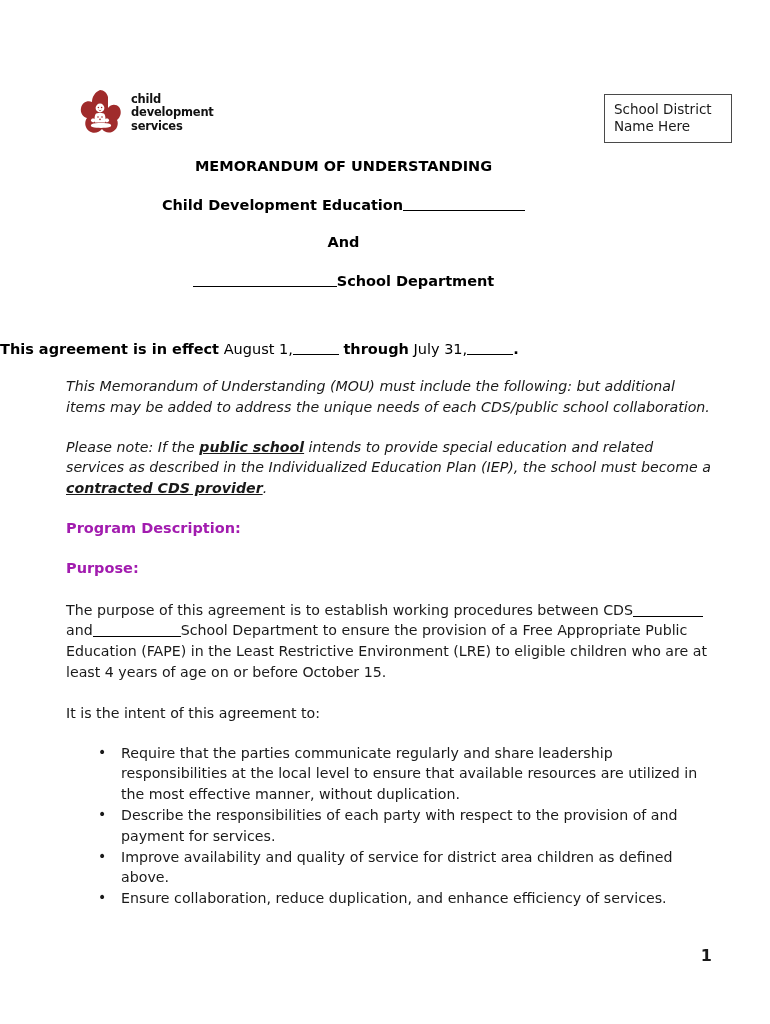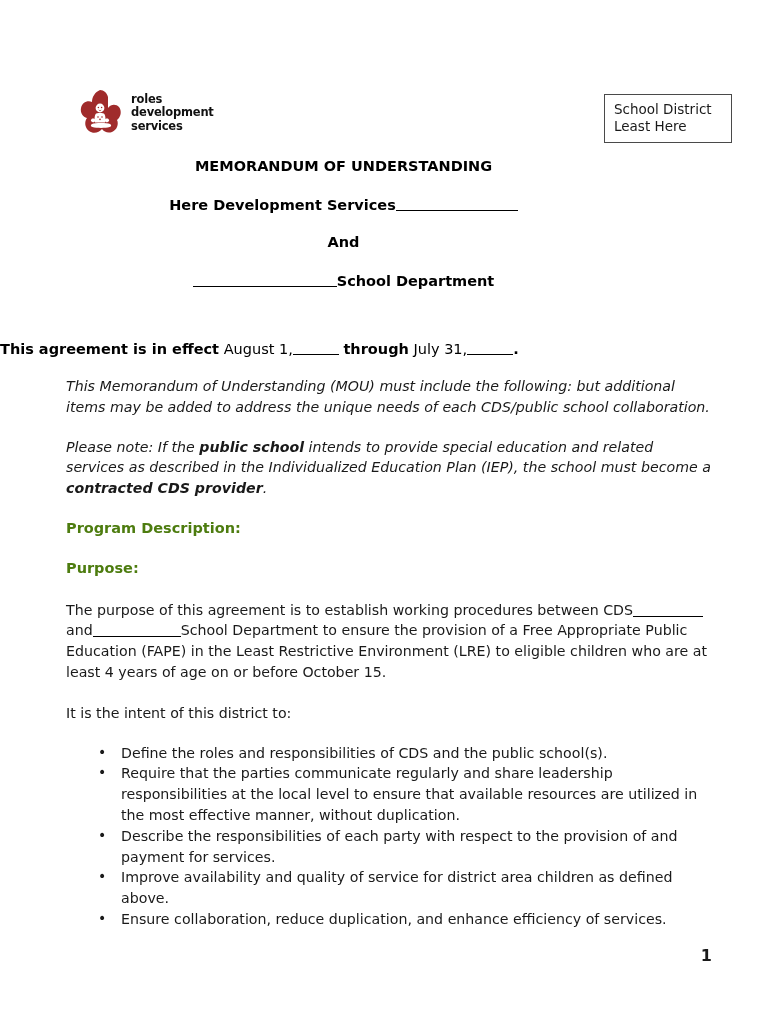--- a/index.html
+++ b/index.html
@@ -118,27 +118,27 @@
     top: 376px;
     width: 648px;
     font-family: "DejaVu Sans", sans-serif;
     font-size: 14.2px;
     line-height: 20.8px;
     color: #1a1a1a;
   }
 
   .para { margin: 0 0 19px 0; }
   .para.italic { font-style: italic; }
-  .para.italic b { font-weight: bold; font-style: italic; }
+  .para.italic b { font-weight: bold; font-style: italic; text-decoration: underline; }
 
   .heading {
     margin: 0 0 19px 0;
     font-weight: bold;
     font-size: 14.5px;
-    color: #4d7c0f;
+    color: #a21caf;
   }
   .heading.tight { margin-bottom: 21px; }
 
   .para.flush { margin-bottom: 20px; }
 
   ul.bullets {
     margin: 0;
     padding: 0 0 0 30px;
     list-style: none;
   }
@@ -197,35 +197,35 @@
             <circle cx="20.4" cy="19.4" r="0.75"></circle>
             <circle cx="23.6" cy="19.4" r="0.75"></circle>
             <path d="M20.8 22 C21.6 22.8 22.4 22.8 23.2 22" stroke="#A02B2B" stroke-width="0.8" fill="none"></path>
             <circle cx="20" cy="29" r="0.8"></circle>
             <circle cx="24" cy="29" r="0.8"></circle>
             <circle cx="22" cy="31.4" r="0.8"></circle>
           </g>
         </svg>
       </span>
       <span class="logo-words">
-        <span>roles</span><br>
+        <span>child</span><br>
         <span>development</span><br>
         <span>services</span>
       </span>
     </div>
 
     <div class="district-box">
       <span>School District</span><br>
-      <span>Least Here</span>
+      <span>Name Here</span>
     </div>
   </div>
 
   <div class="titles">
     <div class="title-line">MEMORANDUM OF UNDERSTANDING</div>
-    <div class="title-line"><span>Here Development Services</span><span class="blank-ul ul-title-1"></span></div>
+    <div class="title-line"><span>Child Development Education</span><span class="blank-ul ul-title-1"></span></div>
     <div class="title-line">And</div>
     <div class="title-line"><span class="blank-ul ul-title-2"></span><span>School Department</span></div>
   </div>
 
   <div class="effect-line">
     <b>This agreement is in effect</b>
     <span>August 1,</span><span class="blank-ul ul-small"></span>
     <b>through</b>
     <span>July 31,</span><span class="blank-ul ul-small"></span><b>.</b>
   </div>
@@ -235,24 +235,23 @@
     <p class="para italic">This Memorandum of Understanding (MOU) must include the following: but additional items may be added to address the unique needs of each CDS/public school collaboration.</p>
 
     <p class="para italic"><span>Please note: If the </span><b>public school</b><span> intends to provide special education and related services as described in the Individualized Education Plan (IEP), the school must become a </span><b>contracted CDS provider</b><span>.</span></p>
 
     <h2 class="heading">Program Description:</h2>
 
     <h2 class="heading tight">Purpose:</h2>
 
     <p class="para flush"><span>The purpose of this agreement is to establish working procedures between CDS</span><span class="blank-ul ul-inline-cds"></span><span>and</span><span class="blank-ul ul-inline-and"></span><span>School Department to ensure the provision of a Free Appropriate Public Education (FAPE) in the Least Restrictive Environment (LRE) to eligible children who are at least 4 years of age on or before October 15.</span></p>
 
-    <p class="para">It is the intent of this district to:</p>
+    <p class="para">It is the intent of this agreement to:</p>
 
     <ul class="bullets">
-      <li>Define the roles and responsibilities of CDS and the public school(s).</li>
       <li>Require that the parties communicate regularly and share leadership responsibilities at the local level to ensure that available resources are utilized in the most effective manner, without duplication.</li>
       <li>Describe the responsibilities of each party with respect to the provision of and payment for services.</li>
       <li>Improve availability and quality of service for district area children as defined above.</li>
       <li>Ensure collaboration, reduce duplication, and enhance efficiency of services.</li>
     </ul>
   </div>
 
   <div class="page-number">1</div>
 </div>
 

